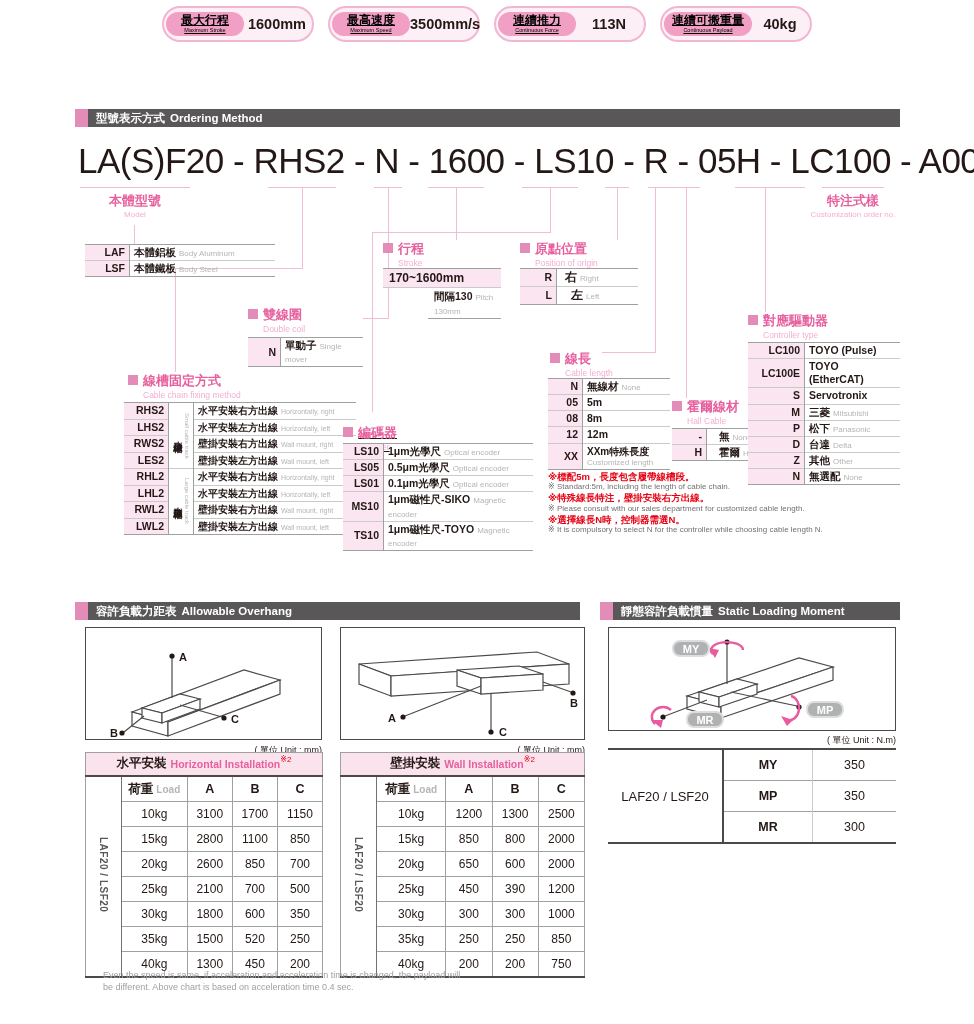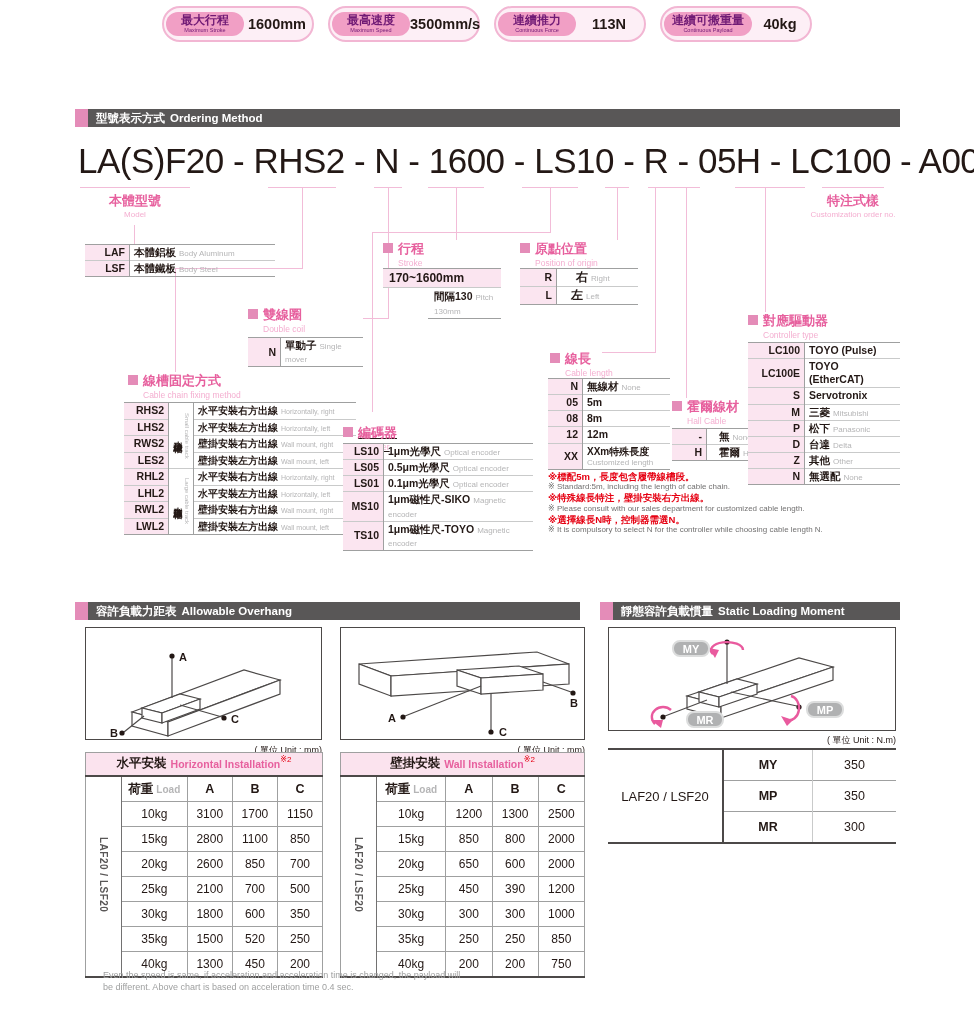--- a/index.html
+++ b/index.html
@@ -3,21 +3,21 @@
 <meta charset="utf-8">
 <style>
   html,body{margin:0;padding:0;background:#fff;}
   #page{position:relative;width:974px;height:1024px;background:#fff;overflow:hidden;
         font-family:"Liberation Sans","DejaVu Sans",sans-serif;color:#231815;}
   .abs{position:absolute;}
   
   .badges{position:absolute;top:6px;left:0;width:974px;display:flex;justify-content:center;gap:14px;}
   .pill{width:152px;height:36px;border:2px solid #f2b6d3;border-radius:20px;background:#fdeff6;
         display:flex;align-items:center;padding:1px 2px;box-sizing:border-box;}
-  .pill-l{background:#f19fc5;border-radius:15px;color:#701a75;text-align:center;padding:2px 8px;min-width:62px;}
+  .pill-l{background:#f19fc5;border-radius:15px;color:#000000;text-align:center;padding:2px 8px;min-width:62px;text-decoration:underline;}
   .pz{font-size:12px;font-weight:bold;line-height:1.15;white-space:nowrap;}
   .pe{font-size:5.5px;line-height:1;white-space:nowrap;}
   .pv{flex:1;text-align:center;font-weight:bold;font-size:14.5px;}
   
   .secsq{position:absolute;width:13px;height:18px;background:#e48cb8;}
   .secbar{position:absolute;height:18px;background:#595757;color:#fff;font-weight:bold;
           font-size:11.5px;line-height:18px;padding-left:8px;box-sizing:border-box;white-space:nowrap;}
   .secbar .sp{margin-left:5px;}
   
   .model{position:absolute;left:78px;top:141px;font-size:35px;font-weight:500;letter-spacing:-0.5px;white-space:nowrap;}
@@ -235,21 +235,21 @@
   </div>
 
   <div class="abs" style="left:520px;top:240px;">
     <div class="gtitle"><span class="sq"></span><span>原點位置</span></div>
     <div class="gsub">Position of origin</div>
   </div>
   <table class="mt" style="left:520px;top:268px;width:118px;">
     <tbody>
         <tr>
           <td class="cd" style="width:28px;">R</td>
-      <td style="padding-left:19px;"><span class="dz" style="font-size:12px;">右</span><span class="en">Right</span></td>
+      <td style="padding-left:8px;"><span class="dz" style="font-size:12px;">右</span><span class="en">Right</span></td>
         </tr>
     <tr>
           <td class="cd">L</td>
       <td style="padding-left:14px;"><span class="dz" style="font-size:12px;">左</span><span class="en">Left</span></td>
         </tr>
   </tbody>
     </table>
 
   <div class="abs" style="left:343px;top:424px;text-decoration:underline;">
     <div class="gtitle"><span class="sq"></span><span>編碼器</span></div>

